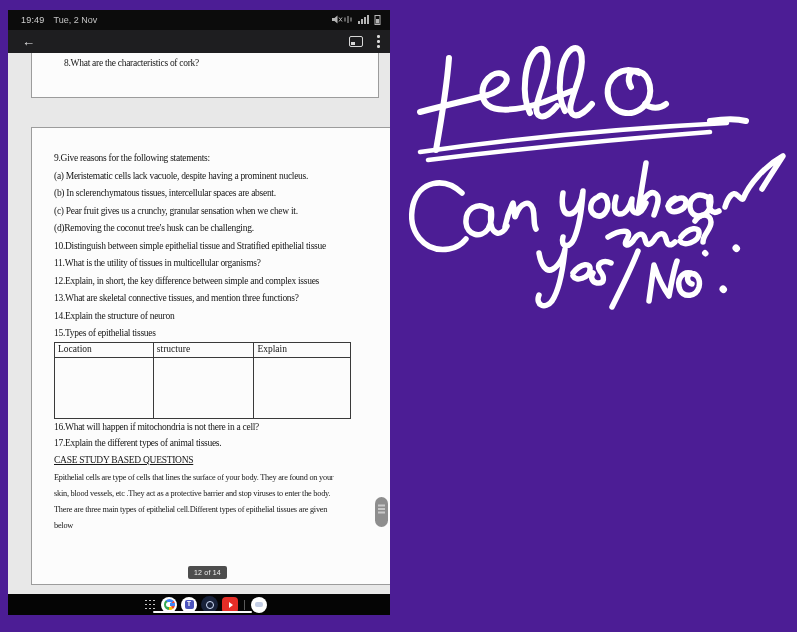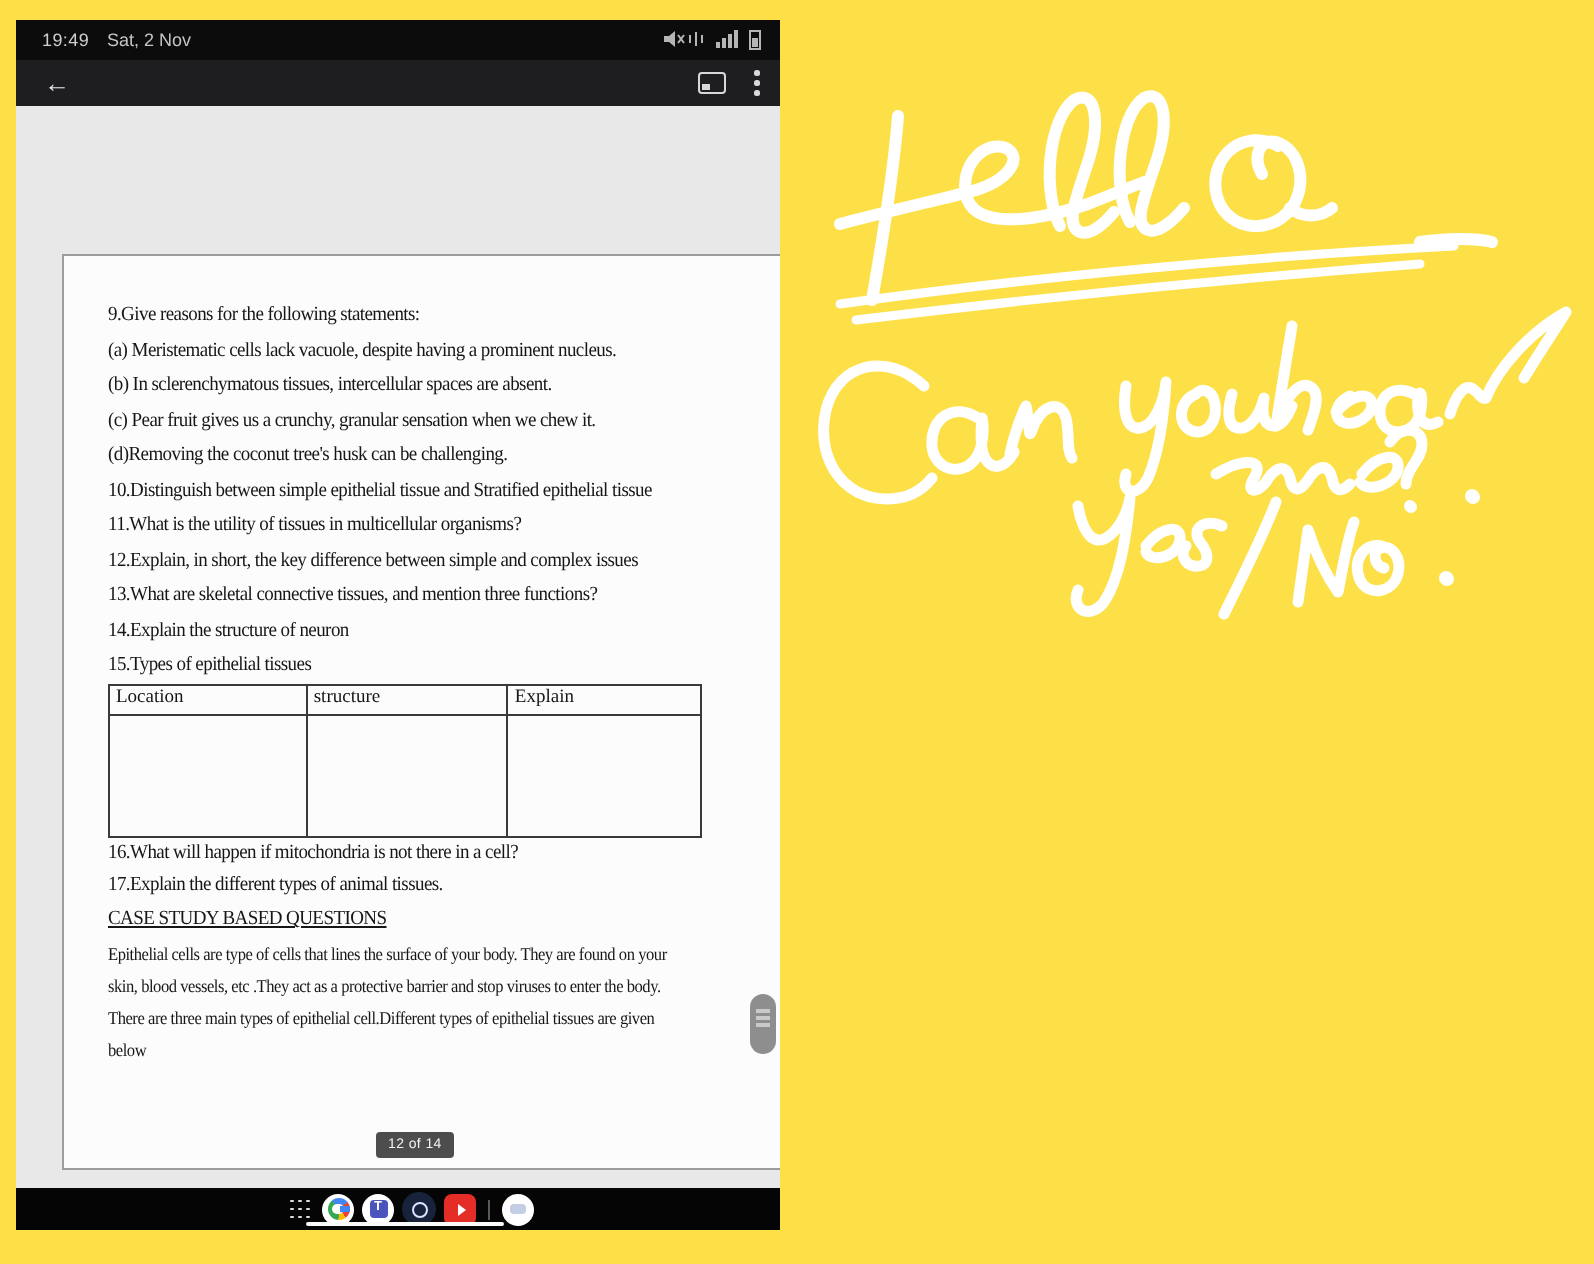--- a/index.html
+++ b/index.html
@@ -1,17 +1,17 @@
 <!DOCTYPE html>
 <html><head>
 <meta charset="utf-8">
 <style>
   html,body{margin:0;padding:0;background:#2a2a2d;width:797px;height:632px;overflow:hidden;
     font-family:"Liberation Sans",sans-serif;}
-  .stage{position:relative;width:797px;height:632px;background:#fde047;}
+  .stage{position:relative;width:797px;height:632px;background:#4c1d95;}
 
   
   .tablet{position:absolute;left:8px;top:10px;width:382px;height:605px;background:#e8e8e8;overflow:hidden;}
   .statusbar{position:absolute;left:0;top:0;width:382px;height:20px;background:#0c0c0c;color:#cfcfcf;
     display:flex;align-items:center;font-size:9px;}
   .statusbar .time{margin-left:13px;letter-spacing:.2px;}
   .statusbar .date{margin-left:9px;color:#c4c4c4;}
   .statusbar .sticons{margin-left:auto;margin-right:7px;display:flex;align-items:center;gap:3px;}
 
   .toolbar{position:absolute;left:0;top:20px;width:382px;height:23px;background:#1e1e20;display:flex;align-items:center;}
@@ -71,21 +71,21 @@
 </style>
 </head>
 <body>
 
 <div class="stage">
 
   <div class="tablet">
 
     <div class="statusbar">
       <span class="time">19:49</span>
-      <span class="date">Sat, 2 Nov</span>
+      <span class="date">Tue, 2 Nov</span>
       <span class="sticons">
         <svg width="52" height="12" viewBox="0 0 52 12">
           <g stroke="#b5b5b5" stroke-width="1" fill="#b5b5b5">
             <polygon points="1,4 3.5,4 6.5,1.5 6.5,9.5 3.5,7 1,7" stroke="none"></polygon>
             <line x1="8" y1="3.5" x2="11" y2="7.5"></line>
               <line x1="11" y1="3.5" x2="8" y2="7.5"></line>
           </g>
           <g stroke="#b5b5b5" stroke-width="1" fill="none">
             <line x1="17" y1="2" x2="17" y2="9"></line>
               <line x1="20" y1="3.5" x2="20" y2="7.5"></line>
@@ -108,20 +108,23 @@
     <div class="toolbar">
       <span class="back">←</span>
       <span class="tb-right">
         <span class="pip"></span>
         <span class="dots3"></span>
       </span>
     </div>
 
     <div class="viewer">
 
+      <div class="page page1">
+        <div class="pline" style="left:32px;top:4px;">8.What are the characteristics of cork?</div>
+      </div>
 
       <div class="page page2">
         <div class="pline" style="left:22px;top:24px;">9.Give reasons for the following statements:</div>
         <div class="pline" style="left:22px;top:41.5px;">(a) Meristematic cells lack vacuole, despite having a prominent nucleus.</div>
         <div class="pline" style="left:22px;top:59px;">(b) In sclerenchymatous tissues, intercellular spaces are absent.</div>
         <div class="pline" style="left:22px;top:76.5px;">(c) Pear fruit gives us a crunchy, granular sensation when we chew it.</div>
         <div class="pline" style="left:22px;top:94px;">(d)Removing the coconut tree's husk can be challenging.</div>
         <div class="pline" style="left:22px;top:111.5px;">10.Distinguish between simple epithelial tissue and Stratified epithelial tissue</div>
         <div class="pline" style="left:22px;top:129px;">11.What is the utility of tissues in multicellular organisms?</div>
         <div class="pline" style="left:22px;top:146.5px;">12.Explain, in short, the key difference between simple and complex issues</div>

